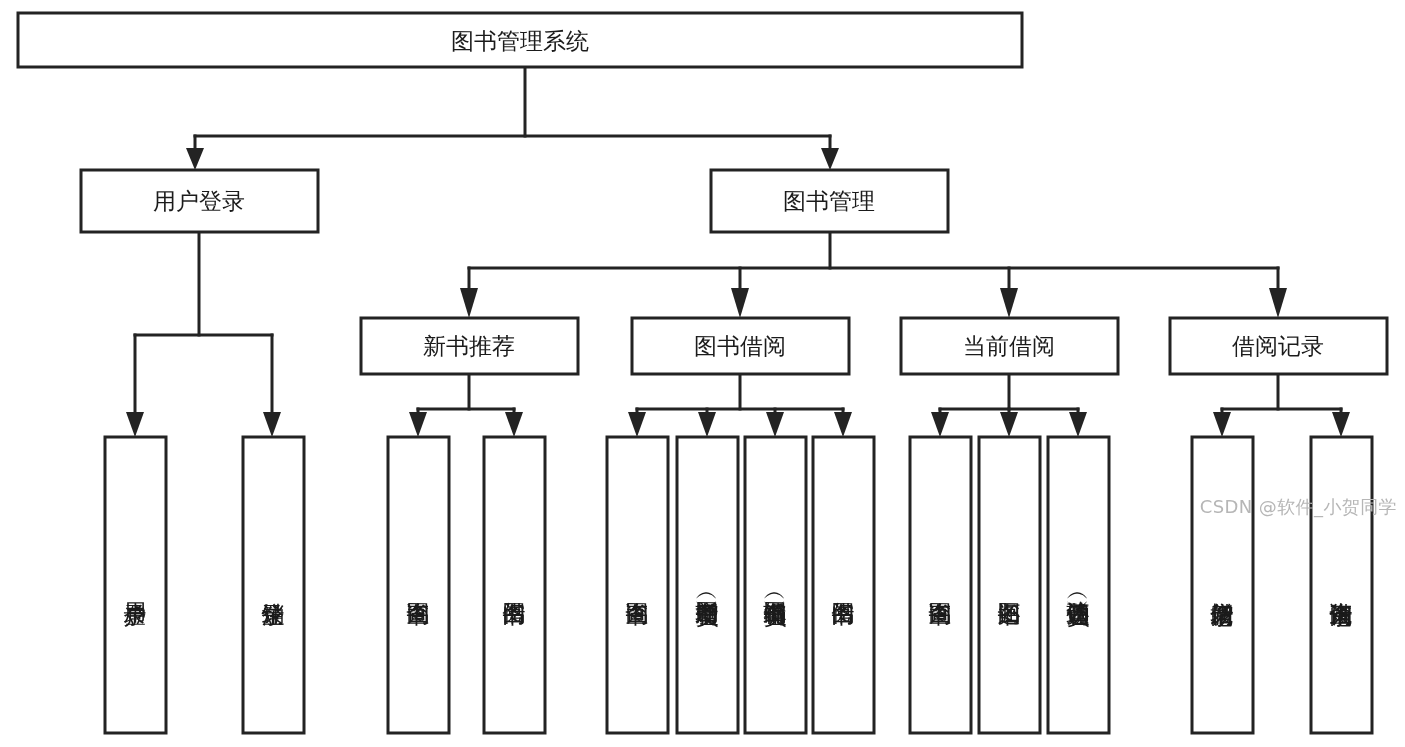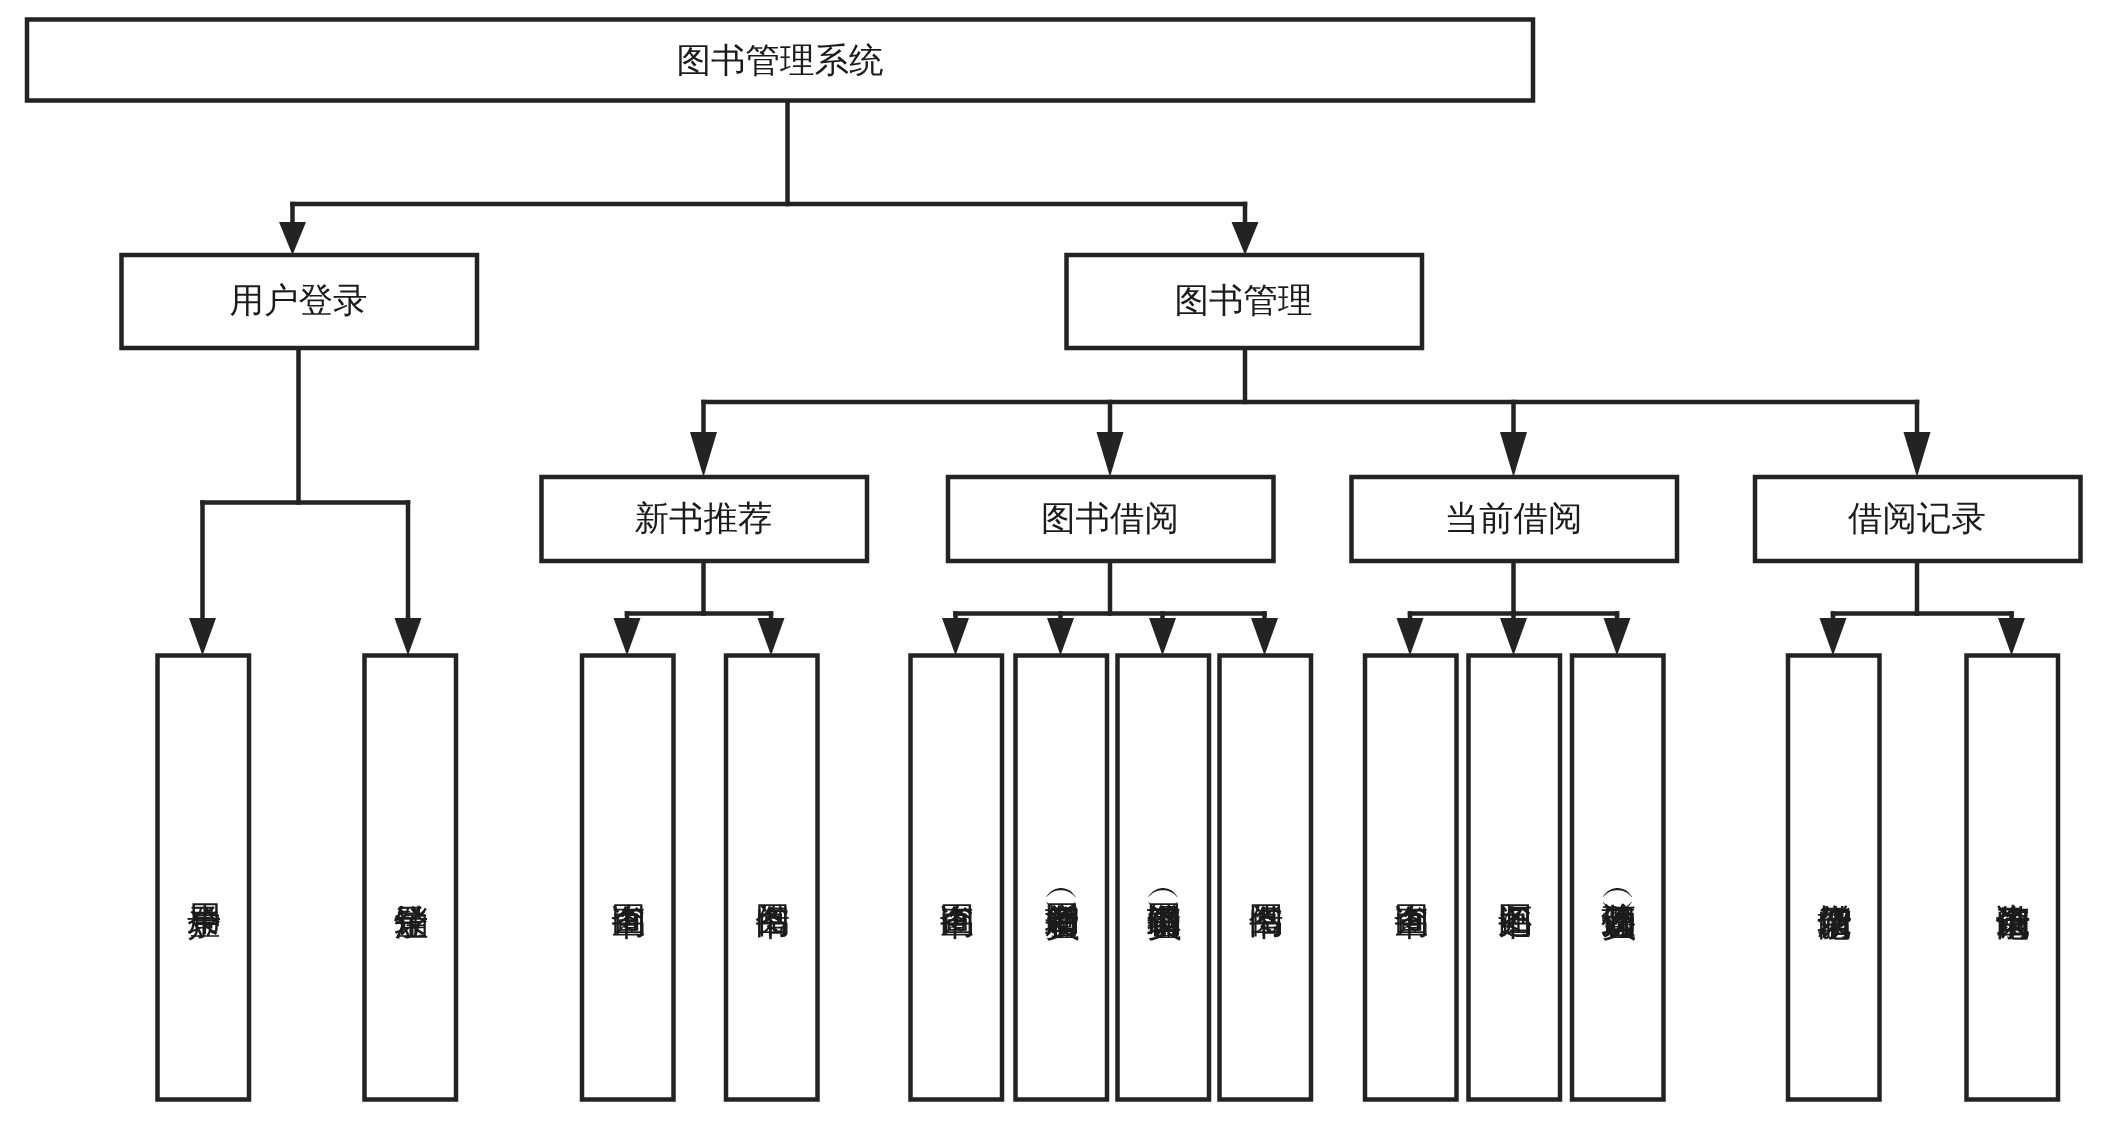--- a/index.html
+++ b/index.html
@@ -244,13 +244,14 @@
   <div class="leaf-label-wrap" style="left:1048px; top:437px; width:61px; height:296px;">
     <span class="leaf-label">确认归还（管理员）</span>
   </div>
   <div class="leaf-label-wrap" style="left:1192px; top:437px; width:61px; height:296px;">
     <span class="leaf-label">新增借阅记录</span>
   </div>
   <div class="leaf-label-wrap" style="left:1311px; top:437px; width:61px; height:296px;">
     <span class="leaf-label">查询借阅记录</span>
   </div>
 
+  <div class="watermark">CSDN @软件_小贺同学</div>
 </div>
 
 </body></html>

